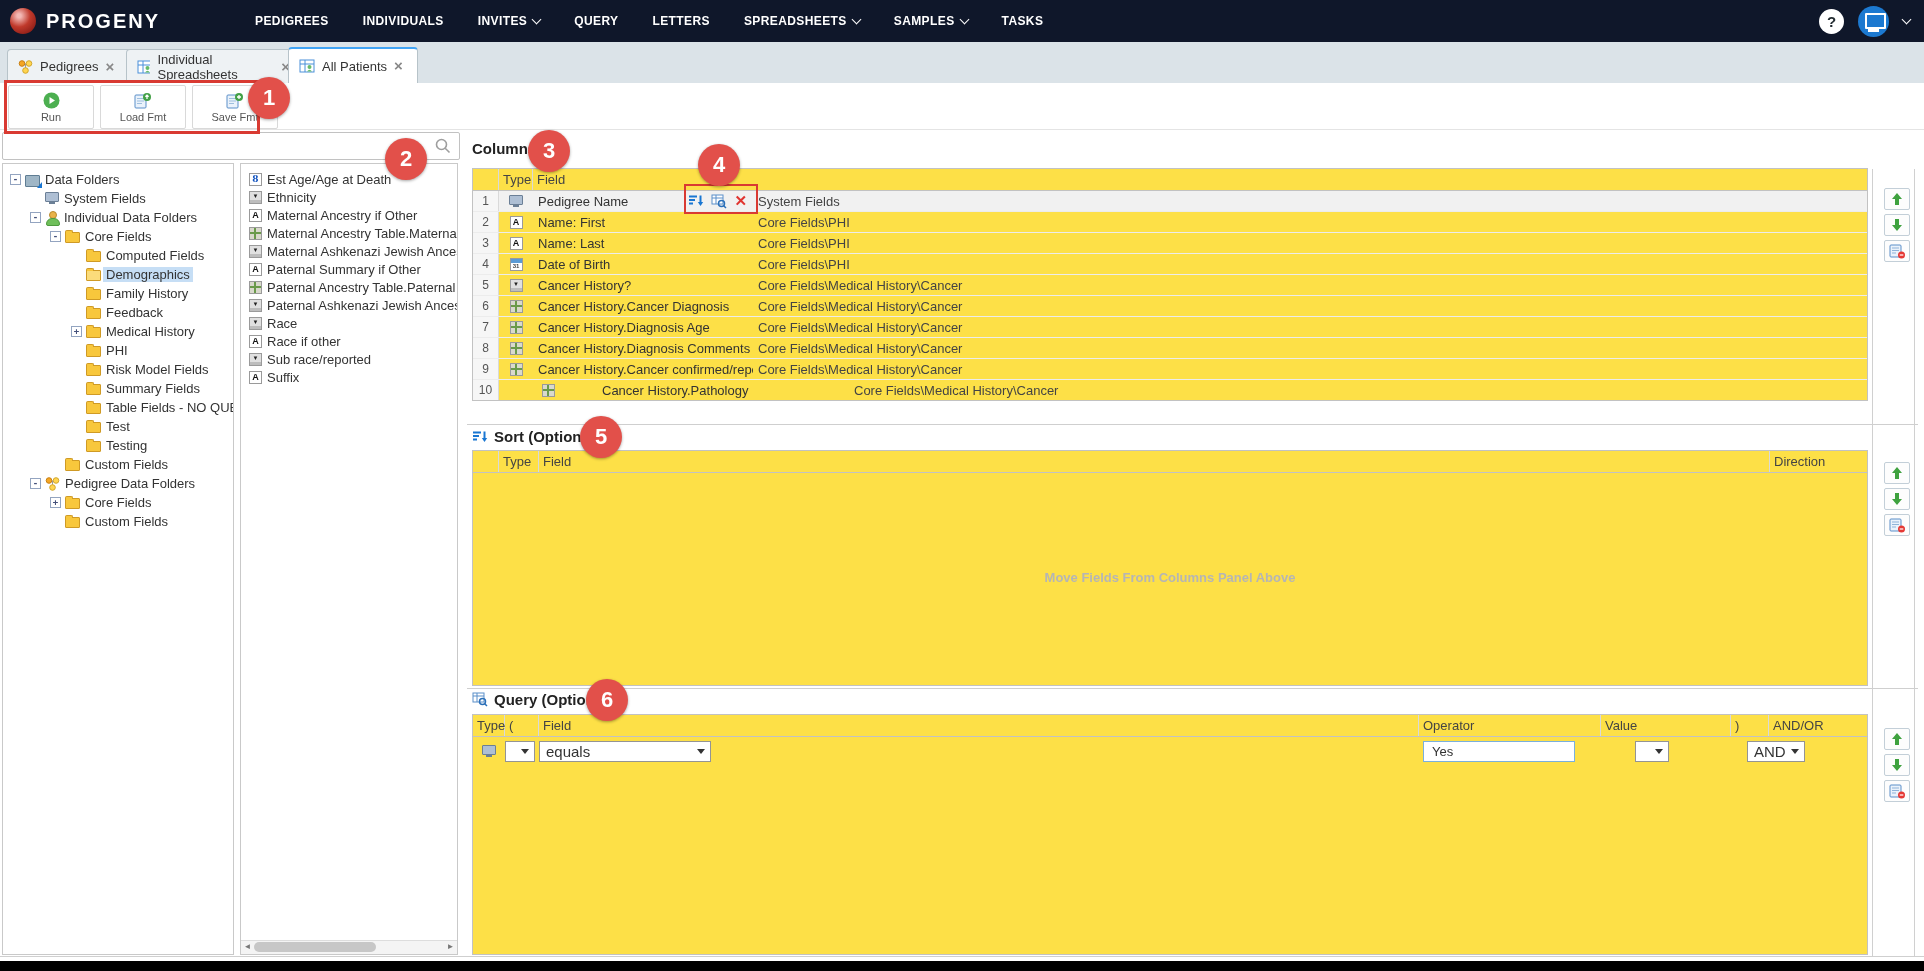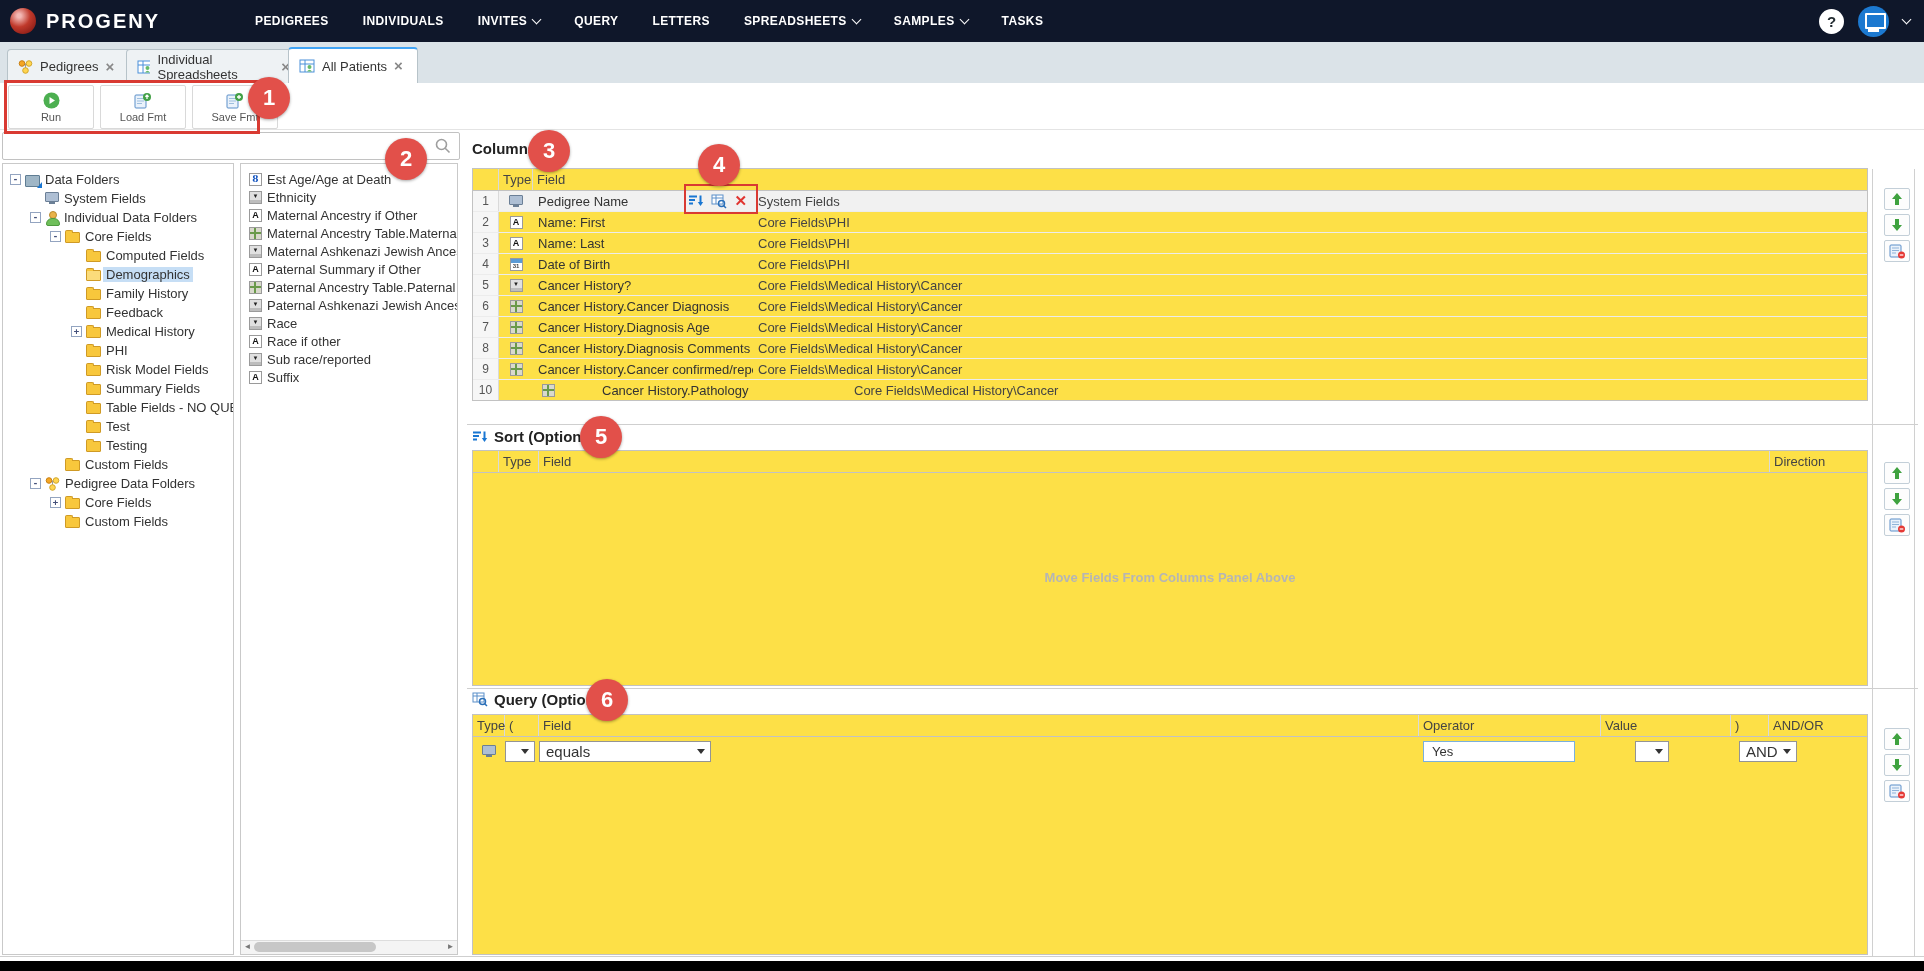--- a/index.html
+++ b/index.html
@@ -559,21 +559,21 @@
       </div>
     <div>
         <div class="qvalue" style="width:152px;margin-left:4px;">Yes</div>
       </div>
     <div>
         <div class="qselect" style="width:34px;margin-left:34px;">
           <span class="tri"></span>
         </div>
       </div>
     <div>
-        <div class="qselect" style="width:58px;margin-left:8px;padding-left:6px;">
+        <div class="qselect" style="width:58px;margin-left:16px;padding-left:6px;">
           <span>AND</span>
           <span class="tri"></span>
         </div>
       </div>
     <div></div>
   </div>
 </div>
 
 <div class="rail-line"></div>
 <div class="right-edge"></div>

